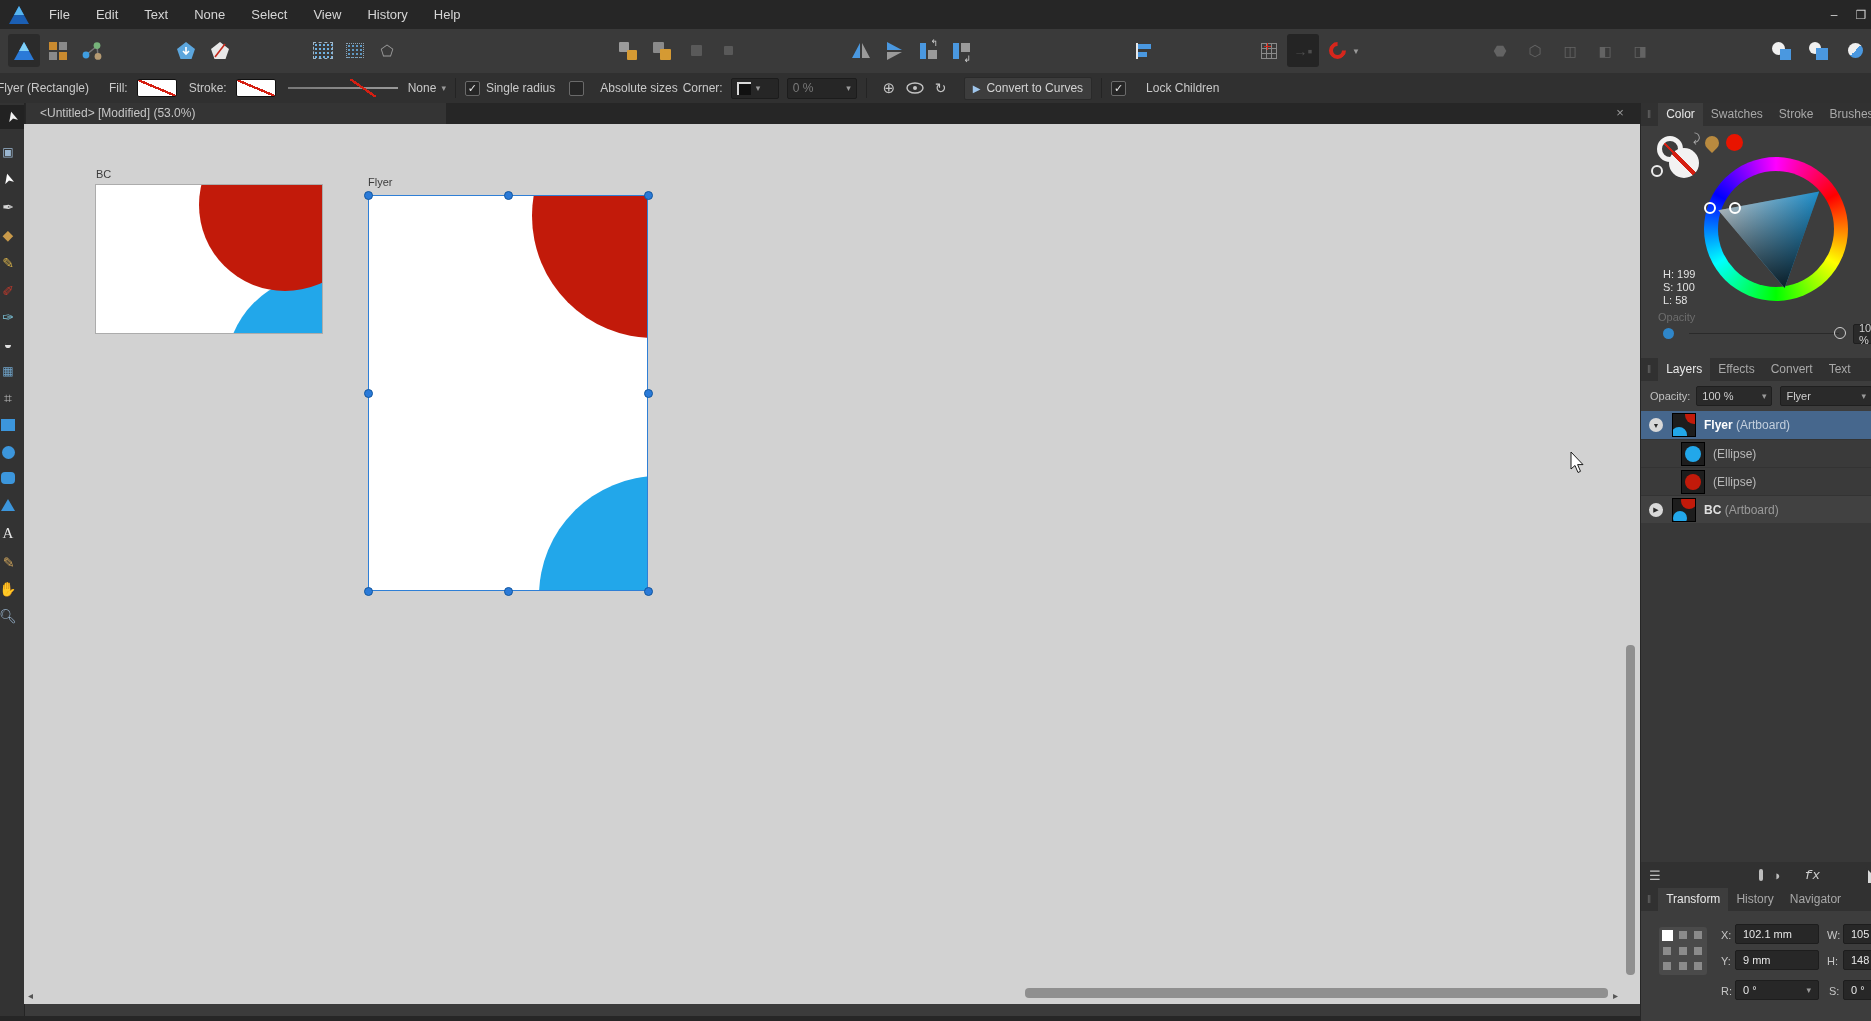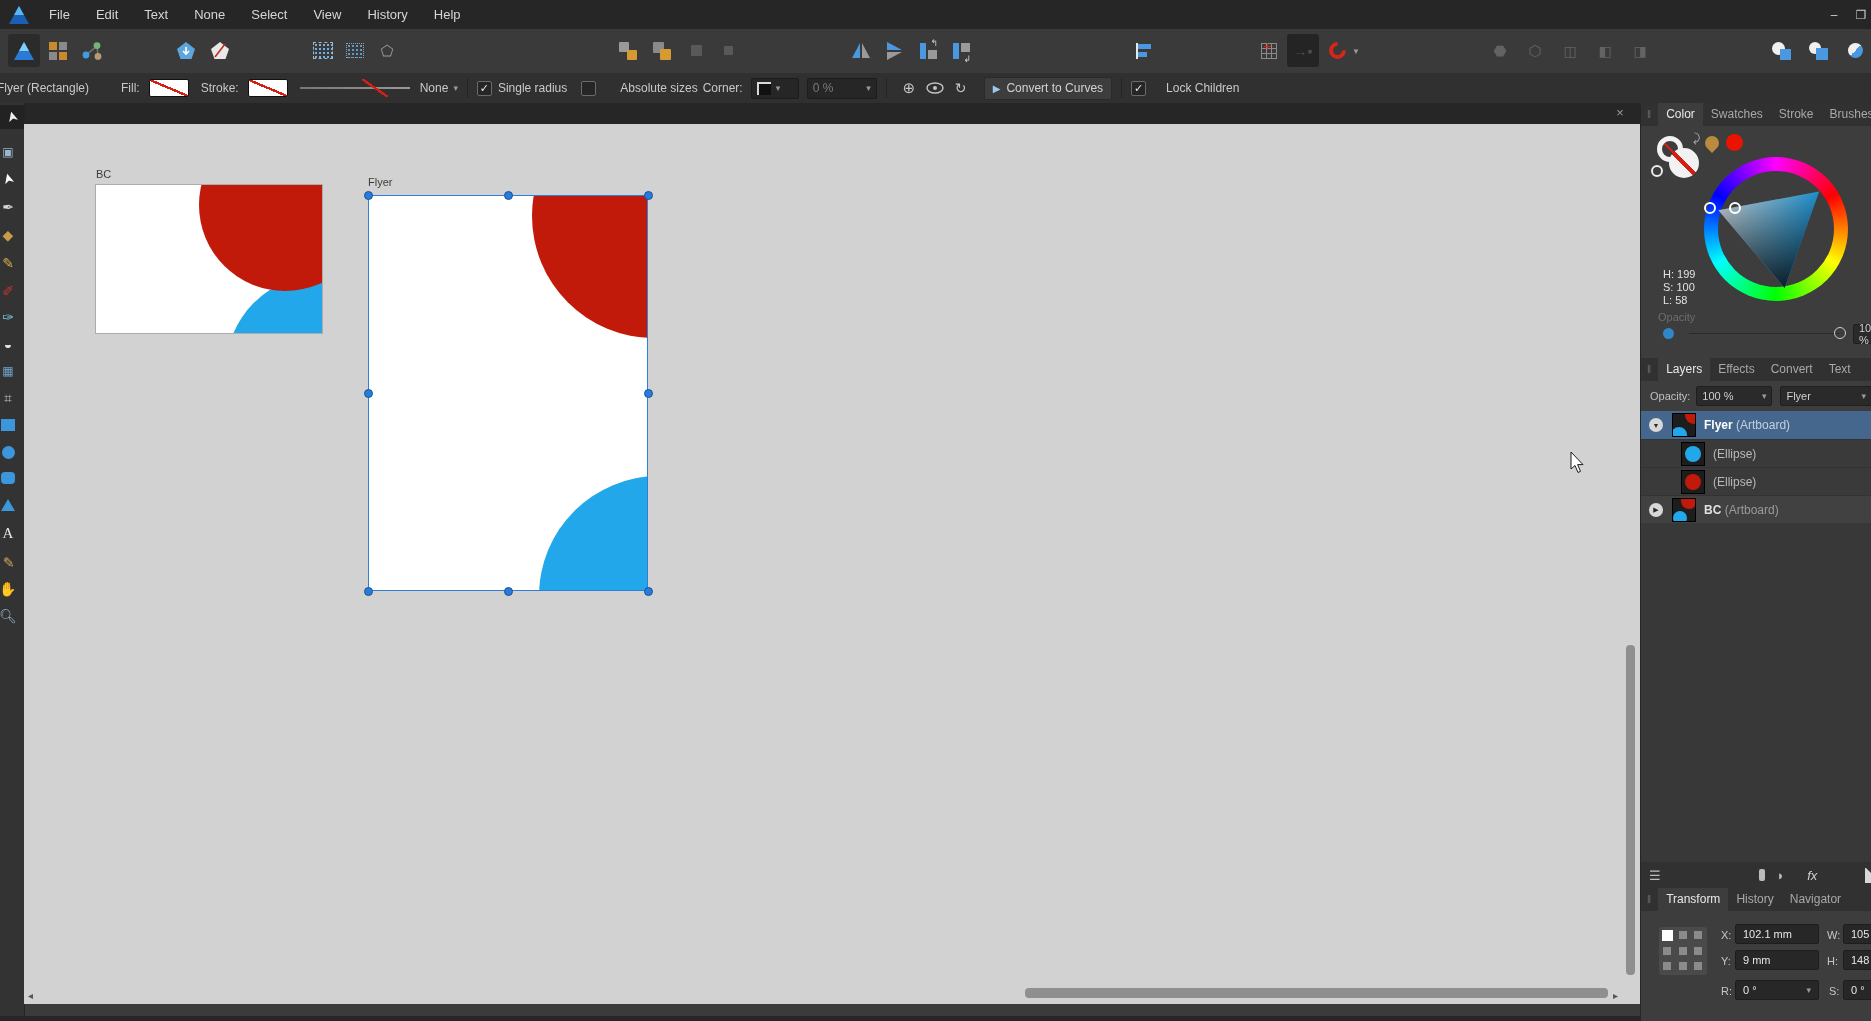--- a/index.html
+++ b/index.html
@@ -248,35 +248,35 @@
         <div style="position:absolute;right:0;bottom:0;width:12px;height:12px;background:#4a98e0"></div>
       </div>
     </div>
     <div class="tool-tile" style="left:1839px">
       <div style="width:15px;height:15px;border-radius:50%;background:linear-gradient(135deg,#f0f0f0 50%,#4a98e0 50%)"></div>
     </div>
   </div>
 
   <div class="abs" id="ctxbar">
     <span class="ctx-label" style="margin-left:-3px;width:100px;overflow:hidden;white-space:nowrap">Flyer (Rectangle)</span>
-    <span class="ctx-label" style="margin-left:24px">Fill:</span>
+    <span class="ctx-label" style="margin-left:12px">Fill:</span>
     <div class="swatch" style="margin-left:9px"></div>
     <span class="ctx-label" style="margin-left:12px">Stroke:</span>
     <div class="swatch" style="margin-left:9px"></div>
     <div style="width:110px;height:16px;margin-left:12px;position:relative">
       <div style="position:absolute;left:0;top:7px;width:110px;height:2px;background:linear-gradient(90deg,#777,#999)"></div>
       <div style="position:absolute;left:62px;top:-1px;width:26px;height:18px;background:linear-gradient(to top right,transparent 46%,#d51f12 46%,#d51f12 54%,transparent 54%)"></div>
     </div>
     <span class="ctx-label" style="margin-left:10px">None</span>
     <span class="caret">▾</span>
     <div class="vsep"></div>
     <div class="chk">✓</div>
     <span class="ctx-label" style="margin-left:6px">Single radius</span>
     <div class="chk" style="margin-left:14px;color:transparent"></div>
-    <span class="ctx-label" style="margin-left:24px">Absolute sizes</span>
+    <span class="ctx-label" style="margin-left:16px">Absolute sizes</span>
     <span class="ctx-label" style="margin-left:5px">Corner:</span>
     <div class="ctx-field" style="width:36px;margin-left:8px">
       <div style="width:12px;height:11px;border-left:2px solid #d8d8d8;border-top:2px solid #d8d8d8;background:#111"></div>
       <span class="caret">▾</span>
     </div>
     <div class="ctx-field" style="width:58px;margin-left:8px;color:#7a7a7a">
       <span>0 %</span>
         <span class="caret" style="margin-left:auto">▾</span>
     </div>
     <div class="vsep"></div>
@@ -295,20 +295,21 @@
     <div class="ctx-btn" style="margin-left:10px">
       <span style="color:#9fc6ec;margin-right:6px;font-size:10px">▶</span>
       <span>Convert to Curves</span>
     </div>
     <div class="vsep"></div>
     <div class="chk">✓</div>
     <span class="ctx-label" style="margin-left:20px">Lock Children</span>
   </div>
 
   <div class="abs" id="tabbar">
+    <div id="doc-tab">&lt;Untitled&gt; [Modified] (53.0%)</div>
     <div id="tab-close">×</div>
   </div>
 
   <div class="abs" id="toolstrip">
     <div class="ltool ltool-sel" style="top:2px">
         <span style="color:#f0f0f0;transform:rotate(-105deg);display:inline-block">➤</span>
       </div>
     <div class="ltool" style="top:37px">
         <span style="font-size:12px;color:#9ab6d0">▣</span>
       </div>
@@ -482,21 +483,21 @@
       </div>
       <span class="lname"><b style="color:#e0e0e0">BC</b>
         <span style="color:#9a9a9a">(Artboard)</span></span>
     </div>
     <div class="abs" style="left:0;top:420px;width:231px;height:339px;background:#383838"></div>
 
     <div class="abs" style="left:0;top:759px;width:231px;height:26px;background:#313131;display:flex;align-items:center">
       <span style="margin-left:8px;color:#bdbdbd;font-size:13px">☰</span>
       <div style="margin-left:98px;width:12px;height:12px;background:#bdbdbd;border-radius:2px"></div>
       <span style="margin-left:10px;color:#bdbdbd;font-size:13px">◑</span>
-      <i style="margin-left:24px;color:#cfcfcf;font-size:13px;font-family:Liberation Sans, sans-serif">fx</i>
+      <i style="margin-left:24px;color:#cfcfcf;font-size:13px;font-family:Liberation Mono, monospace">fx</i>
       <div class="page-icon" style="margin-left:48px"></div>
     </div>
 
     <div class="ptabs" style="top:785px">
       <span class="grip">‖</span>
       <span class="ptab active">Transform</span>
       <span class="ptab">History</span>
       <span class="ptab">Navigator</span>
     </div>
 

